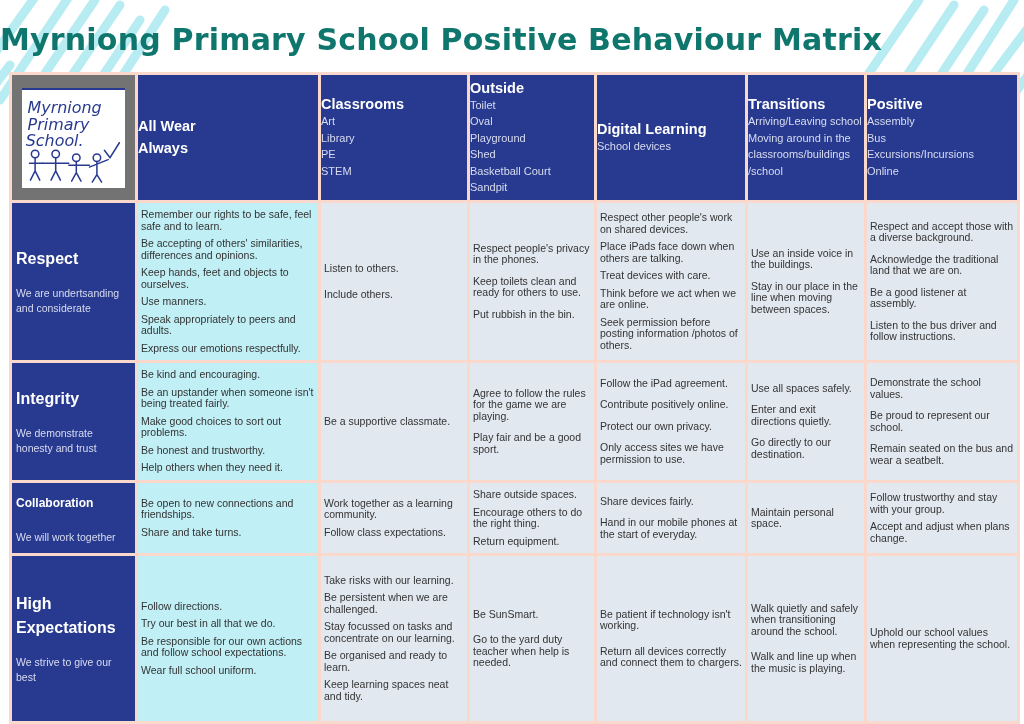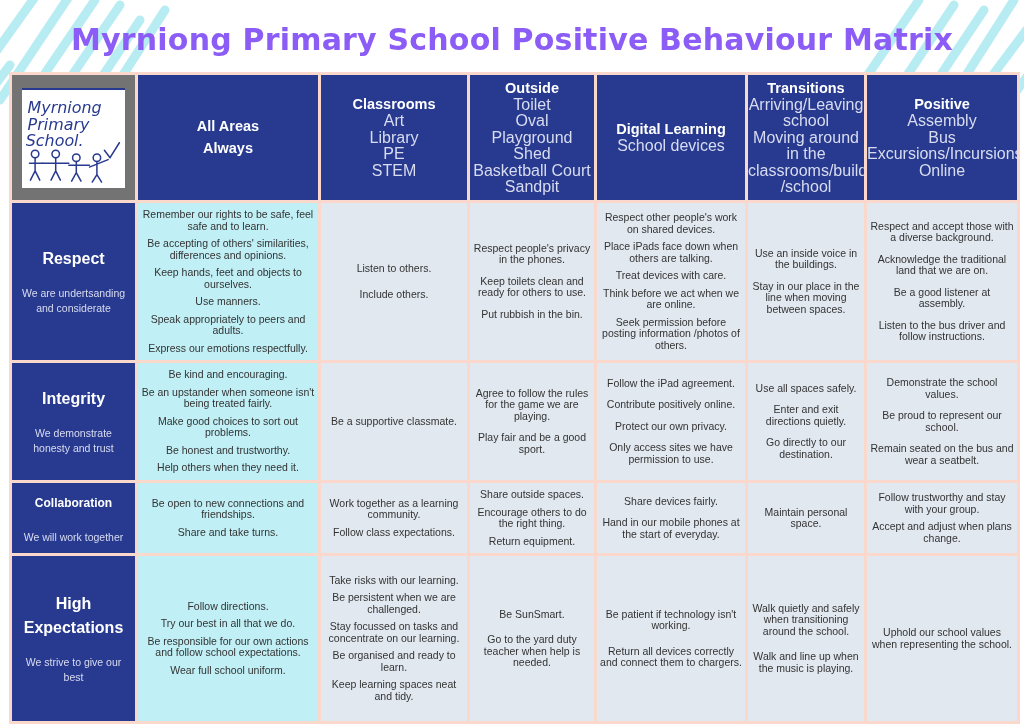--- a/index.html
+++ b/index.html
@@ -2,37 +2,37 @@
 <html><head>
 <meta charset="utf-8">
 <style>
   * { box-sizing: border-box; margin: 0; padding: 0; }
   html, body { width: 1024px; height: 724px; overflow: hidden; background: #ffffff; }
   body { position: relative; font-family: "DejaVu Sans", sans-serif; }
   .scribble { position: absolute; top: 0; width: 180px; height: 120px; pointer-events: none; }
   .scribble.left { left: 0; }
   .scribble.right { right: 0; }
   .title {
-    position: absolute; top: 22px; left: 0; width: 1024px; text-align: center;
+    position: absolute; top: 22px; left: 0; width: 1024px; text-align: left;
     font-family: "DejaVu Sans", sans-serif; font-weight: bold; font-size: 30px;
-    color: #8b5cf6; letter-spacing: 0.2px;
+    color: #0f766e; letter-spacing: 0.2px;
   }
   table.matrix {
     position: absolute; left: 9px; top: 72px; width: 1008px; height: 637px;
     border-collapse: collapse; table-layout: fixed;
     border: 3px solid #fbd8cc;
   }
   table.matrix td, table.matrix th {
-    border: 3px solid #fbd8cc; text-align: center; vertical-align: middle;
+    border: 3px solid #fbd8cc; text-align: left; vertical-align: middle;
     font-family: "Liberation Sans", sans-serif; font-weight: normal;
     overflow: hidden;
   }
   .hdr { background: #283a8f; color: #fff; }
   .hdr .h-title { display: block; font-size: 14.5px; font-weight: bold; line-height: 17px; }
-  .hdr .h-sub { display: block; font-size: 16px; line-height: 16.5px; color: #d8dcf0; }
+  .hdr .h-sub { display: block; font-size: 11px; line-height: 16.5px; color: #d8dcf0; }
   .logo-cell { background: #737373; padding: 12px 10px; }
   .logo {
     width: 100%; height: 100px; background: #fff; border-top: 2px solid #283a8f;
     position: relative;
   }
   .rowhead { background: #283a8f; color: #fff; padding: 4px; }
   .rowhead .r-title { display: block; font-size: 16px; font-weight: bold; line-height: 24px; }
   .rowhead .r-sub { display: block; font-size: 10.5px; line-height: 15px; color: #d8dcf0; margin-top: 15px; }
   .always { background: #c0eff5; }
   .other { background: #e2e8f0; }
@@ -94,21 +94,21 @@
             <circle cx="58" cy="70" r="4"></circle>
                 <path d="M58 74 L58 86 M50 78 L72 78 M58 86 L53 95 M58 86 L63 95"></path>
             <circle cx="80" cy="70" r="4"></circle>
                 <path d="M80 74 L80 88 M72 80 L92 72 M80 88 L75 96 M80 88 L85 96"></path>
             <path d="M88 62 L94 70 L104 54"></path>
           </g>
         </svg>
       </div>
     </td>
     <td class="hdr">
-      <span class="h-title">All Areas</span>
+      <span class="h-title">All Wear</span>
       <span class="h-title" style="margin-top:5px">Always</span>
     </td>
     <td class="hdr">
       <span class="h-title">Classrooms</span>
       <span class="h-sub">Art</span>
       <span class="h-sub">Library</span>
       <span class="h-sub">PE</span>
       <span class="h-sub">STEM</span>
     </td>
     <td class="hdr">

